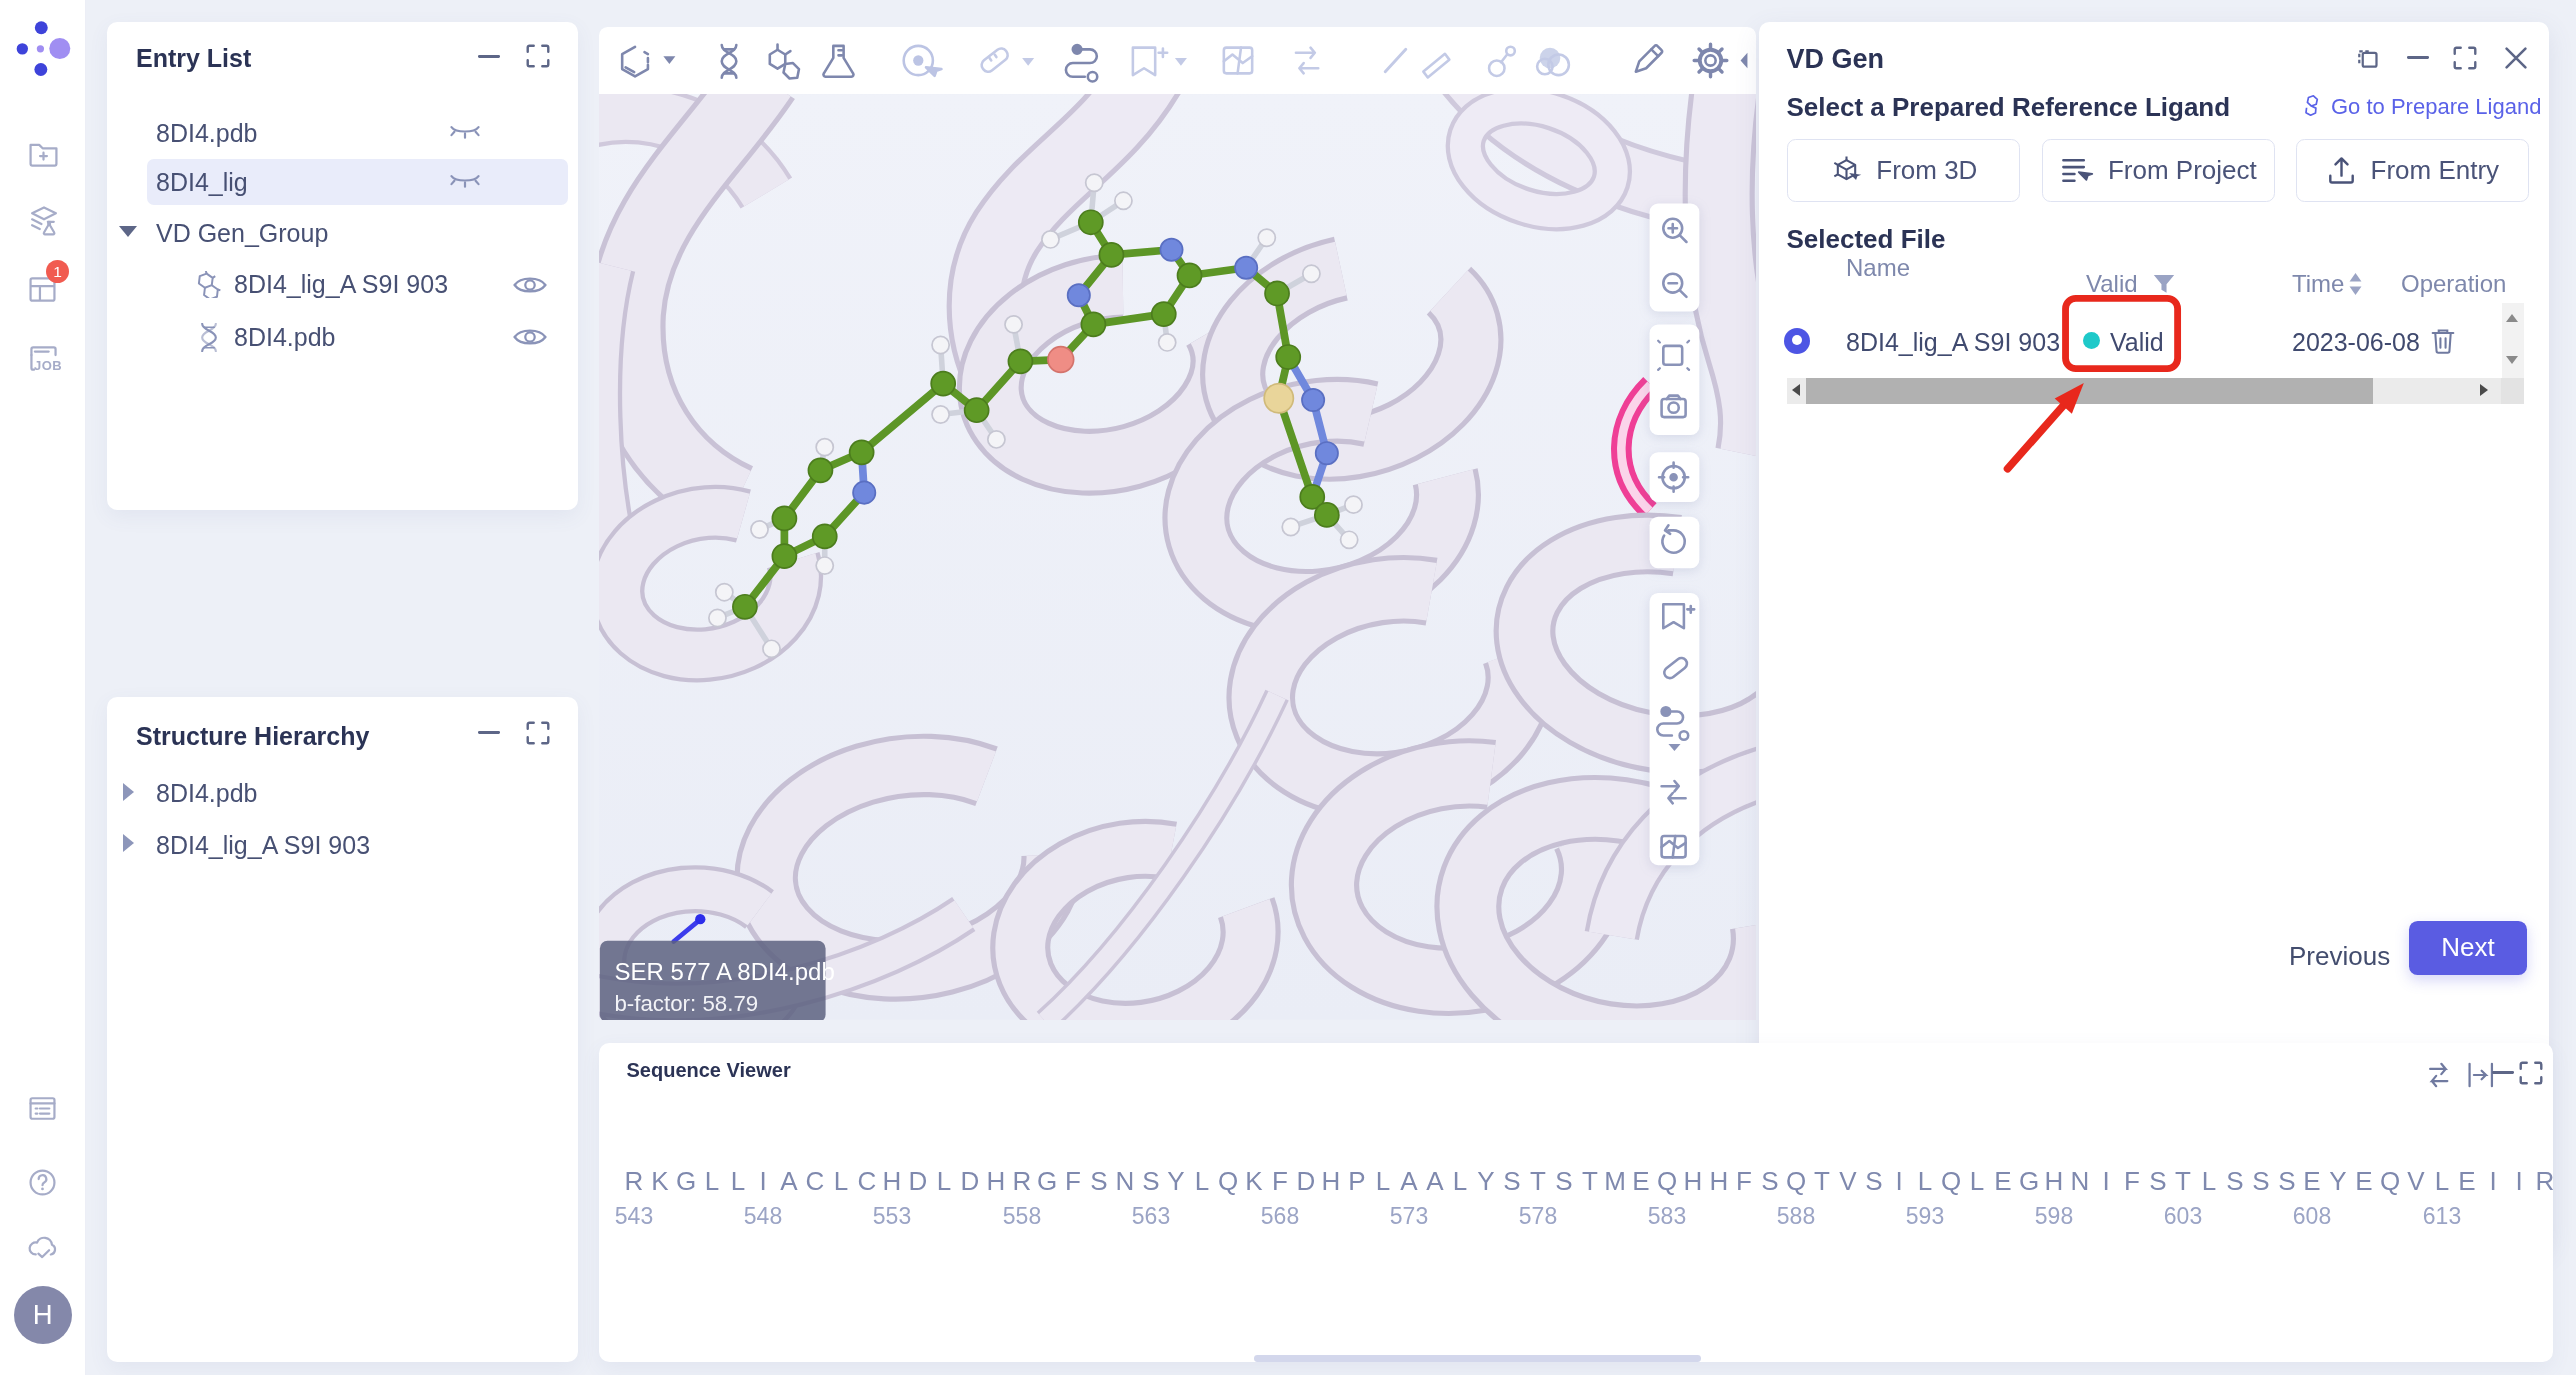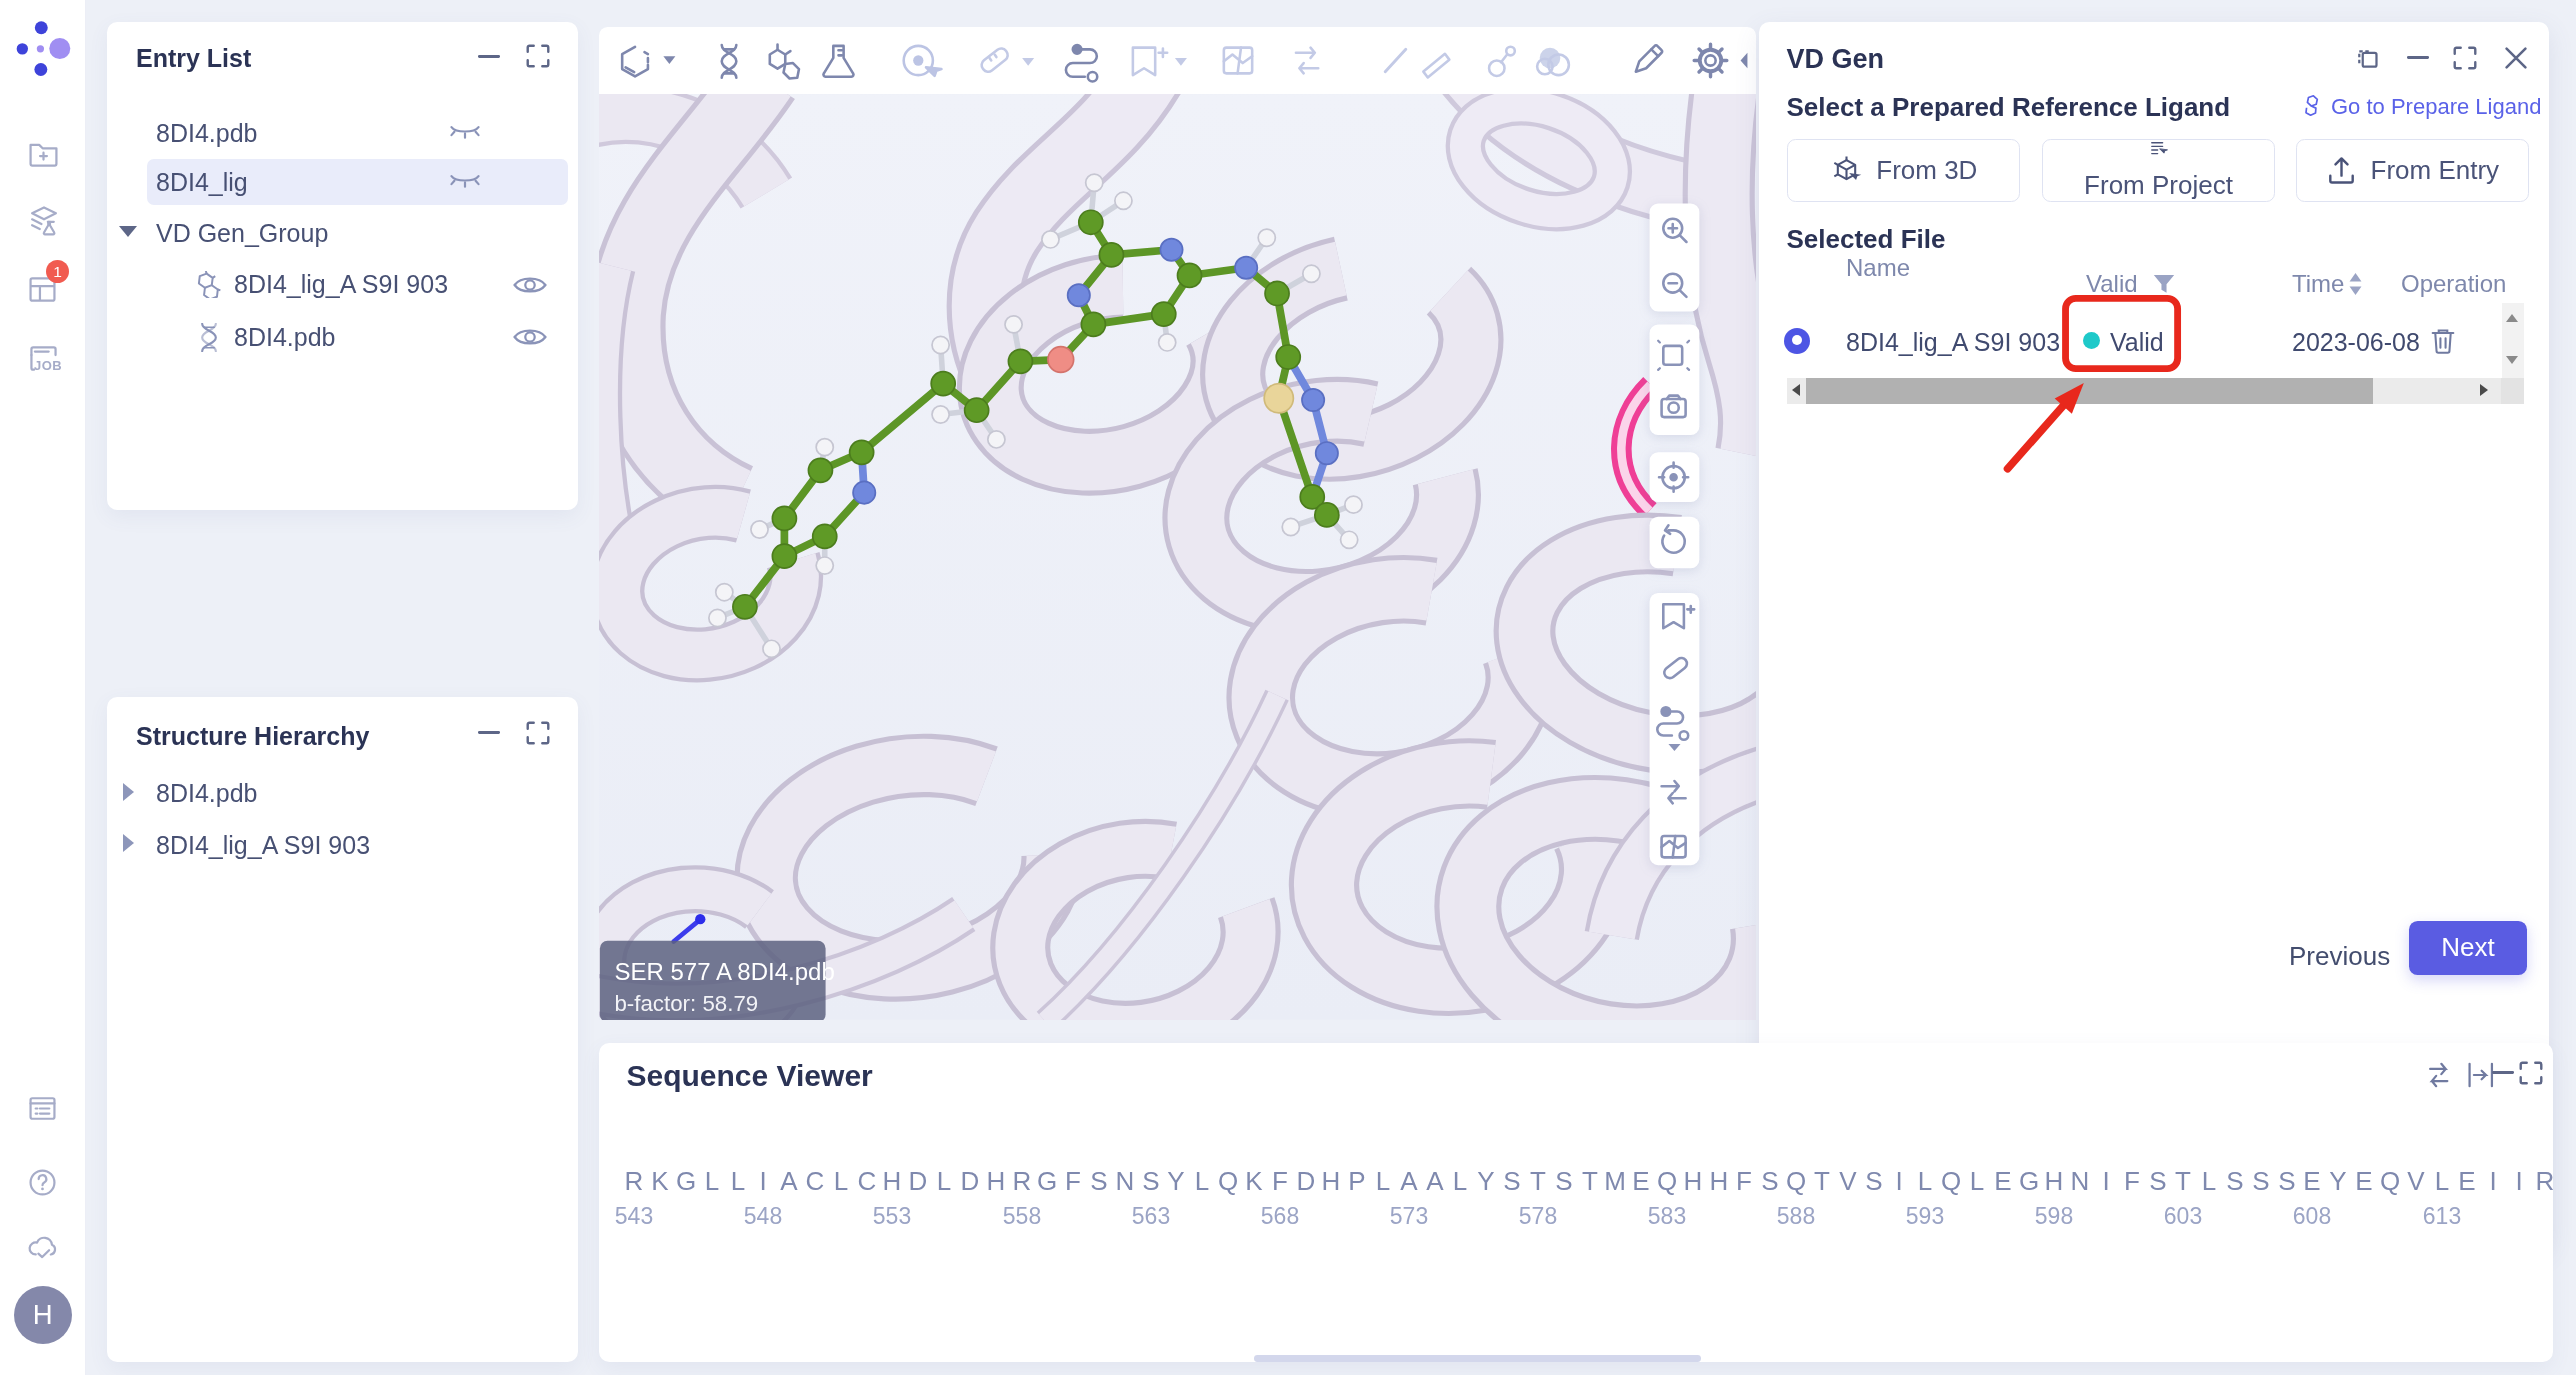--- a/index.html
+++ b/index.html
@@ -469,21 +469,21 @@
 
   <div class="abs" style="left:28px;top:117px;width:233px;height:63px;border:1.7px solid #dfe3f2;border-radius:8.6px;display:flex;align-items:center;justify-content:center;gap:13.7px;">
     <svg width="33" height="33" viewBox="0 0 38 38" fill="none" stroke="#4a5378" stroke-width="2.4" stroke-linejoin="round">
       <path d="M19 7 l10 5.5 v11 l-10 5.5 l-10 -5.5 v-11 z"></path>
       <path d="M9 12.5 l10 5.5 l10 -5.5 M19 18 v11"></path>
       <path d="M19 7 v-4 M9 12.5 l-4 -2.3 M9 23.5 l-4 2.3"></path>
       <path d="M24 26 l8 8 l1.5 -4.5 l4.5 -1.5 z" fill="#4a5378" stroke="none" transform="translate(-2 -4)"></path>
     </svg>
     <span style="font-size:26px;color:#4a5378;">From 3D</span>
   </div>
-  <div class="abs" style="left:283px;top:117px;width:233px;height:63px;border:1.7px solid #dfe3f2;border-radius:8.6px;display:flex;align-items:center;justify-content:center;gap:13.7px;flex-direction:column;">
+  <div class="abs" style="left:283px;top:117px;width:233px;height:63px;border:1.7px solid #dfe3f2;border-radius:8.6px;display:flex;align-items:center;justify-content:center;gap:13.7px;">
     <svg width="34" height="31" viewBox="0 0 40 36" fill="none" stroke="#4a5378" stroke-width="3" stroke-linecap="round">
       <path d="M4 6 h24 M4 14 h24 M4 22 h13 M4 30 h13"></path>
       <path d="M22 20 l9 9 l1.8 -5.2 l5.2 -1.8 z" fill="#4a5378" stroke-width="2" stroke-linejoin="round"></path>
     </svg>
     <span style="font-size:26px;color:#4a5378;">From Project</span>
   </div>
   <div class="abs" style="left:537px;top:117px;width:233px;height:63px;border:1.7px solid #dfe3f2;border-radius:8.6px;display:flex;align-items:center;justify-content:center;gap:13.7px;">
     <svg width="31" height="31" viewBox="0 0 36 36" fill="none" stroke="#4a5378" stroke-width="2.8" stroke-linecap="round" stroke-linejoin="round">
       <path d="M5 24 v6 a2 2 0 0 0 2 2 h22 a2 2 0 0 0 2 -2 v-6"></path>
       <path d="M18 24 v-19 M11 11 l7 -7 l7 7"></path>
@@ -532,21 +532,21 @@
   <svg class="ico" style="left:232px;top:343px;" width="112" height="120" viewBox="0 0 130 140">
     <line x1="19" y1="121" x2="87" y2="44" stroke="#e8281c" stroke-width="9" stroke-linecap="round"></line>
     <path d="M108 21 L94 57 L74 39 Z" fill="#e8281c"></path>
   </svg>
 
   <div class="abs" style="left:530px;top:919px;font-size:26px;color:#434d6e;">Previous</div>
   <div class="abs" style="left:650px;top:899px;width:118px;height:54px;border-radius:8.6px;background:#5a5ce2;color:#fff;font-size:26px;display:flex;align-items:center;justify-content:center;box-shadow:0 5.2px 13.7px rgba(90,92,226,.25);">Next</div>
 </div>
 
 <div class="panel" style="left:599px;top:1043px;width:1954px;height:319px;">
-  <div class="abs" style="left:27.5px;top:15.5px;font-weight:700;font-size:30px;color:#2b3355;">Sequence Viewer</div>
+  <div class="abs" style="left:27.5px;top:15.5px;font-weight:700;font-size:20px;color:#2b3355;">Sequence Viewer</div>
   <svg class="ico" style="left:1826px;top:19px" width="27.5" height="26" viewBox="0 0 32 30" fill="none" stroke="#707aa0" stroke-width="2.6" stroke-linecap="round">
     <path d="M6 8 h18 l-5 -6 M24 8 l-5 6 M26 22 h-18 l5 -6 M8 22 l5 6"></path>
   </svg>
   <svg class="ico" style="left:1868px;top:19px" width="27.5" height="26" viewBox="0 0 32 30" fill="none" stroke="#707aa0" stroke-width="2.6" stroke-linecap="round">
     <path d="M3 2 v26 M29 2 v26"></path>
     <path d="M8 15 h14 l-5 -5 M22 15 l-5 5"></path>
   </svg>
   <svg class="ico" style="left:1893px;top:28px" width="22" height="3.4" viewBox="0 0 26 4">
       <rect width="26" height="3.4" rx="1.5" fill="#5d6687"></rect>
     </svg>

